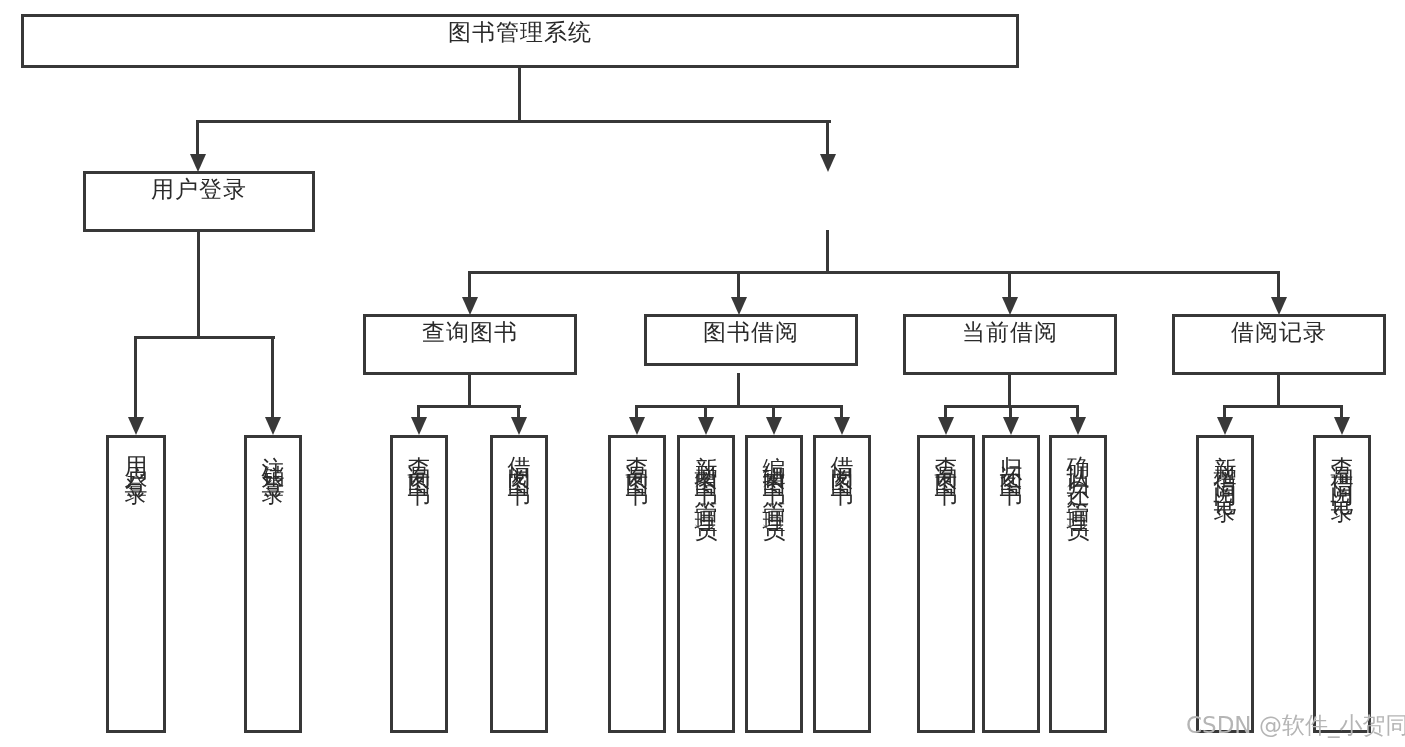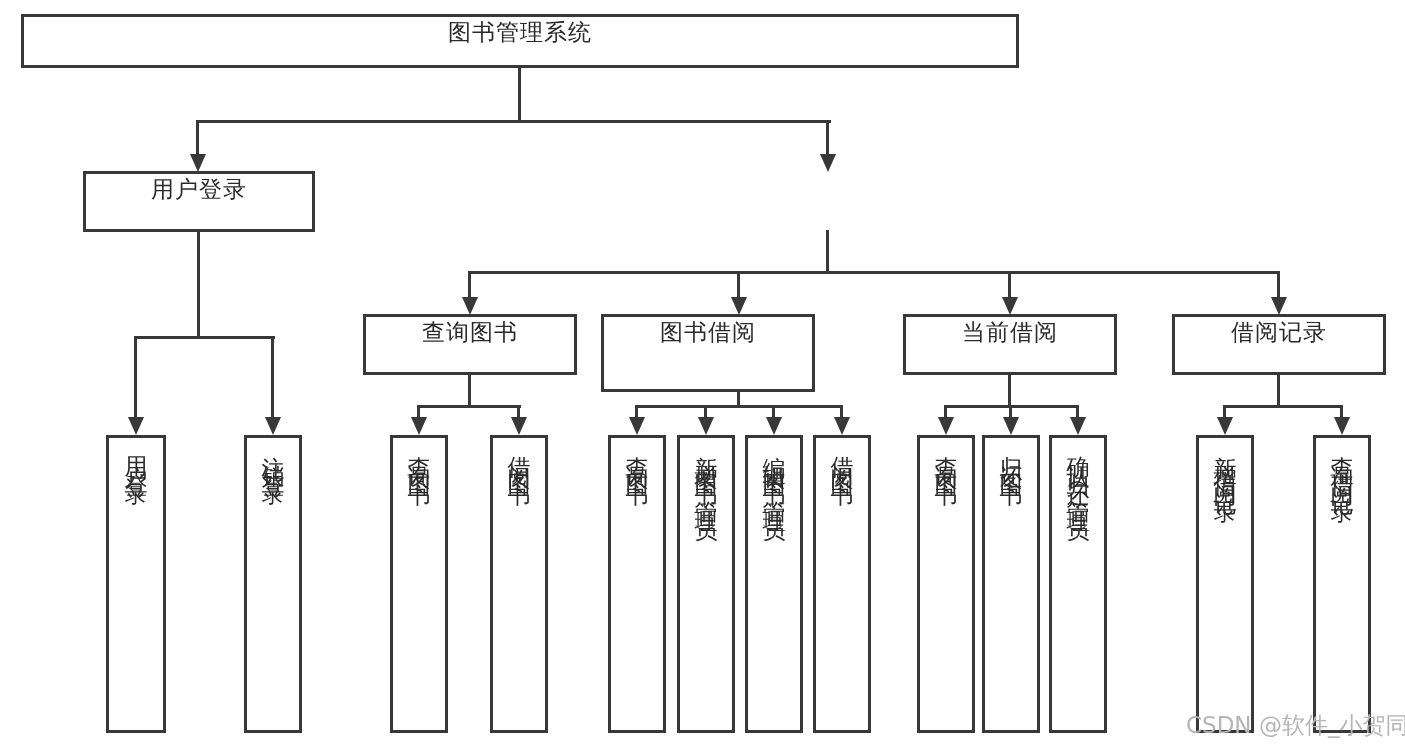--- a/index.html
+++ b/index.html
@@ -60,21 +60,21 @@
     <span class="hlabel">图书管理系统</span>
   </div>
 
   <div class="box" style="left:83px;top:171px;width:232px;height:61px">
     <span class="hlabel">用户登录</span>
   </div>
 
   <div class="box" style="left:363px;top:314px;width:214px;height:61px">
     <span class="hlabel">查询图书</span>
   </div>
-  <div class="box" style="left:601px;top:314px;width:214px;height:78px">
+  <div class="box" style="left:644px;top:314px;width:214px;height:52px">
     <span class="hlabel">图书借阅</span>
   </div>
   <div class="box" style="left:903px;top:314px;width:214px;height:61px">
     <span class="hlabel">当前借阅</span>
   </div>
   <div class="box" style="left:1172px;top:314px;width:214px;height:61px">
     <span class="hlabel">借阅记录</span>
   </div>
 
   <div class="box" style="left:106px;top:435px;width:60px;height:298px">

